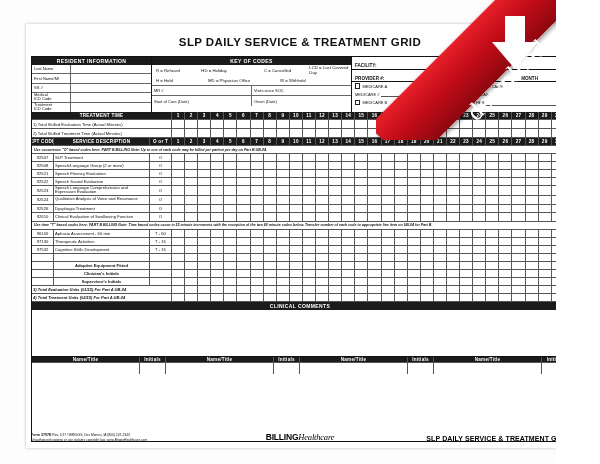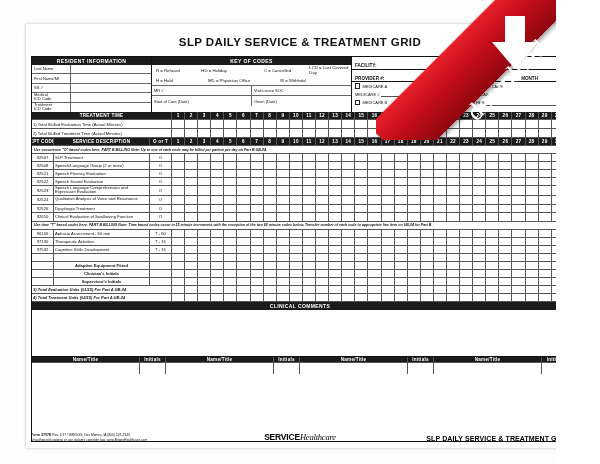--- a/index.html
+++ b/index.html
@@ -1102,21 +1102,21 @@
 
     <div class="footer">
       <div class="f-left">
         <div>
           <b>Form 3797E</b>
           <span>Rev. 1/17  ©BRIGGS, Des Moines, IA  (800) 247-2343</span>
         </div>
         <div>Unauthorized copying or use violates copyright law.  www.BriggsHealthcare.com</div>
       </div>
       <div class="f-mid">
-        <span>SERVICE</span><span class="hc">Healthcare</span>
+        <span>BILLING</span><span class="hc">Healthcare</span>
       </div>
       <div class="f-right">SLP DAILY SERVICE &amp; TREATMENT GRID</div>
     </div>
   </div>
 
   <div class="ribbon-wrap">
     <div class="ribbon"></div>
     <div class="ribbon-txt">download</div>
     <div class="arrow">
       <div class="stem"></div>

